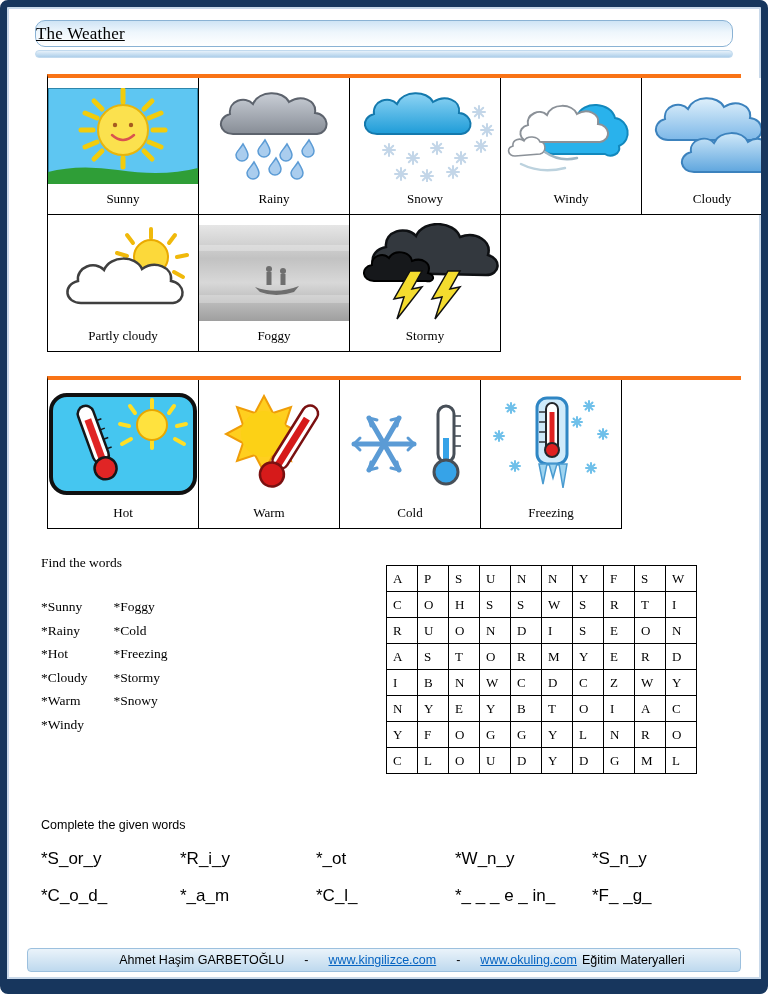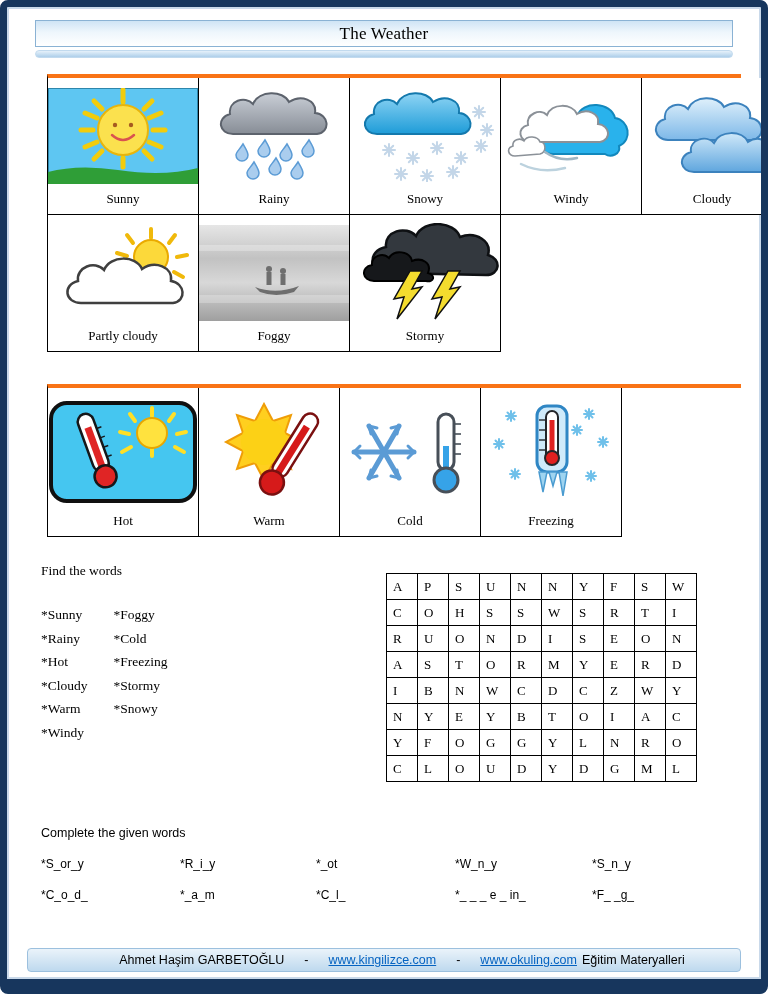--- a/index.html
+++ b/index.html
@@ -4,50 +4,50 @@
 <style>
   * { margin:0; padding:0; box-sizing:border-box; }
   html,body { background:#ffffff; }
   body { width:768px; height:994px; font-family:"Liberation Serif", serif; }
   .page {
     width:768px; height:994px; background:#fff; position:relative; overflow:hidden;
     border:7px solid var(--frame,#17365d); border-bottom-width:15px; border-radius:8px;
     box-shadow: inset 0 0 0 2px #c9d9ea;
   }
   .header-bar {
-    margin:13px 28px 0; height:27px; border:1px solid #8ab2d4; border-radius:0;
+    margin:13px 28px 0; height:27px; border:1px solid #8ab2d4; border-radius:10px;
     background:linear-gradient(180deg, var(--band,#cfe4f5) 0%, #eef6fc 45%, #ffffff 100%);
-    display:flex; align-items:center; justify-content:center;
+    display:flex; align-items:center; justify-content:flex-start;text-decoration:underline;
   }
   .title { font-size:17px; color:#000; letter-spacing:.2px; }
   .header-underline {
     margin:3px 28px 0; height:8px; border-radius:4px;
     background:linear-gradient(180deg,#e6f1fa,#aecfea); border:1px solid #c2daee;
   }
   .grid { display:grid; grid-template-columns:repeat(5,1fr); margin:16px 20px 0 40px;
           border-top:4px solid #f97316; border-left:1px solid #000;font-family:Liberation Serif, serif; }
-  .grid-4 { margin-top:32px; }
+  .grid-4 { margin-top:24px; }
   .card-cell { border-right:1px solid #000; border-bottom:1px solid #000;
                display:flex; flex-direction:column; align-items:center; background:#fff; }
   .grid-8 .card-cell { height:137px; }
   .grid-4 .card-cell { height:149px; }
   .card-img { flex:1; display:flex; align-items:center; justify-content:center; width:100%; padding-top:3px; }
   .card-label { font-size:13px; padding-bottom:7px; }
   .find-section { margin:26px 64px 9px 34px; display:flex; justify-content:space-between; align-items:flex-start; }
   .find-heading { font-size:13.5px; }
   .word-cols { display:flex; gap:26px; margin-top:24px; }
   .word-cols ul { list-style:none; }
   .word-cols li { font-size:13.5px; line-height:23.5px; }
   .word-search { border-collapse:collapse; margin-top:10px; table-layout:fixed; }
   .word-search td { width:31px; height:26px; border:1px solid #000; font-size:13px;
                     padding-left:6px; font-family:"Liberation Serif", serif; }
   .complete-section { margin:44px 30px 0 34px; font-family:"Liberation Sans", sans-serif; }
   .complete-heading { font-size:12.5px; }
   .complete-row { display:grid; grid-template-columns:139px 136px 139px 137px 1fr;
-                  font-size:12px; margin-top:17px; }
+                  font-size:17px; margin-top:17px; }
   .footer-bar {
     position:absolute; left:20px; right:20px; bottom:7px; height:24px;
     border:1px solid #9cc0de; border-radius:4px;
     background:linear-gradient(180deg,#eaf3fa 0%,#bed9ee 100%);
     display:flex; align-items:center; justify-content:center; gap:20px;
     font-family:"Liberation Sans", sans-serif; font-size:12.5px; color:#000;padding-left:36px;
   }
   .footer-bar a { color:var(--link,#0563c1); text-decoration:underline; cursor:pointer; }
   .f-group { display:flex; gap:5px; align-items:center; }
 </style>

